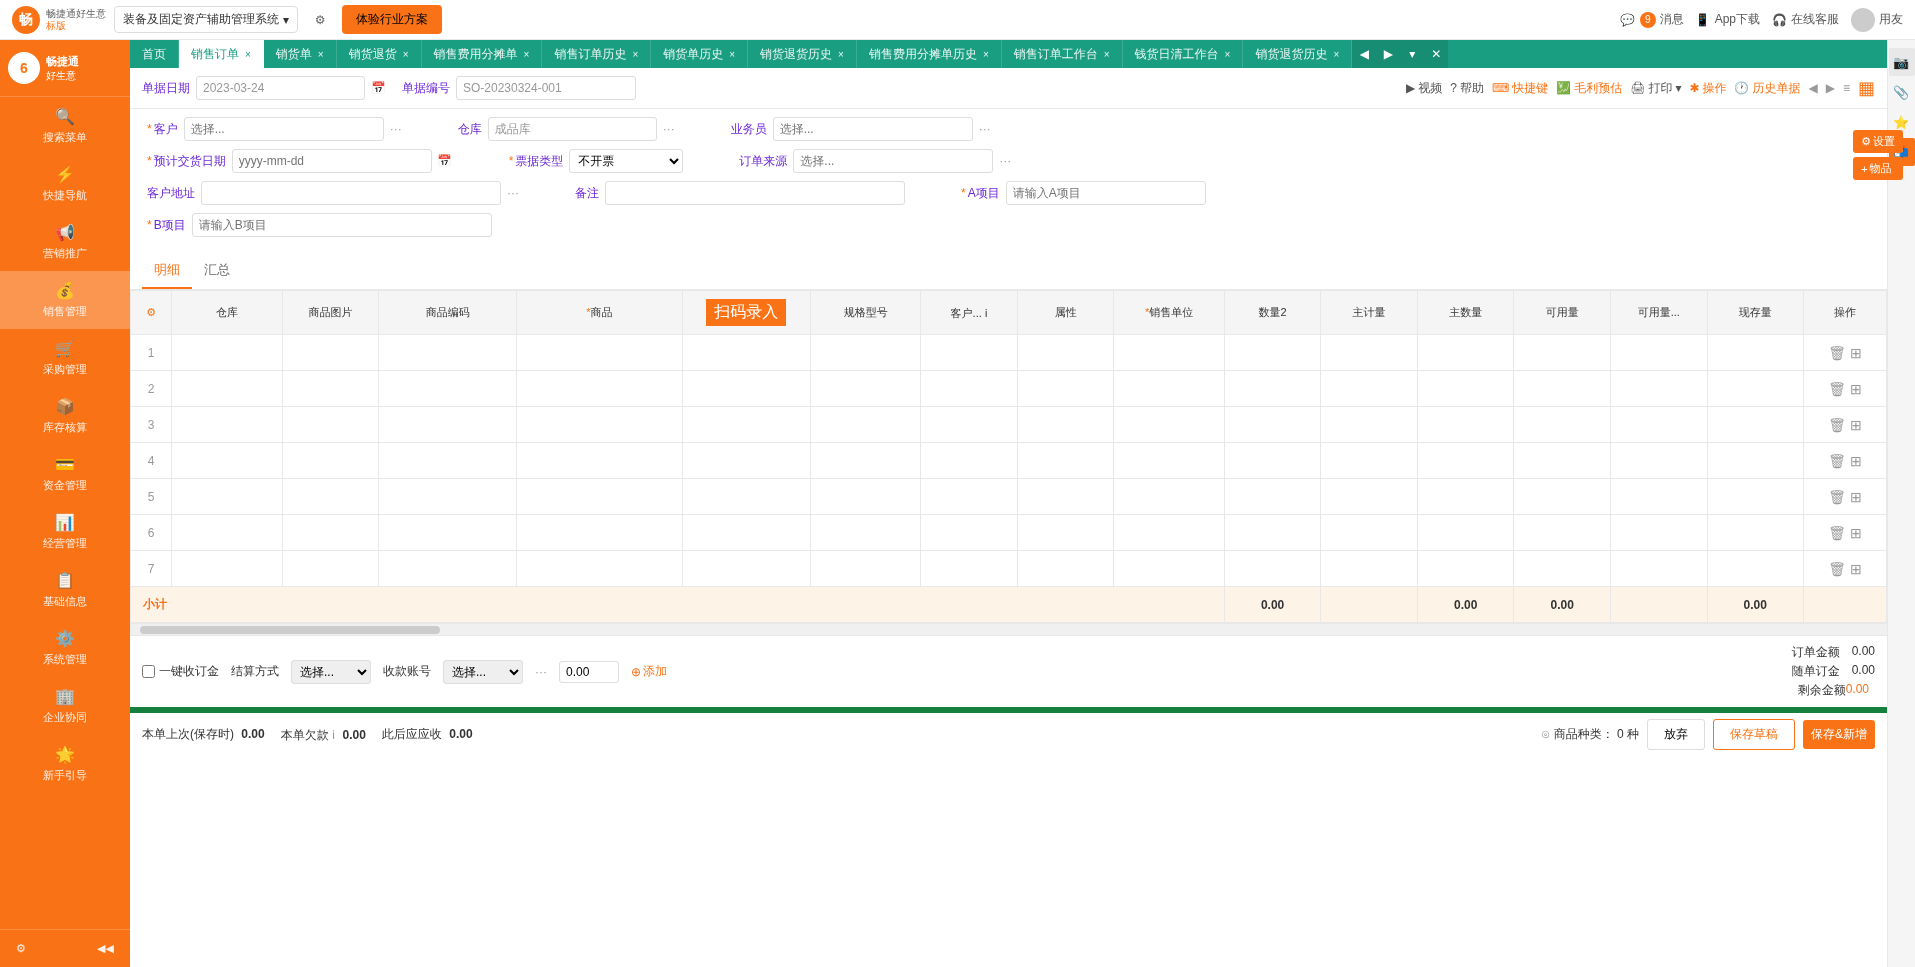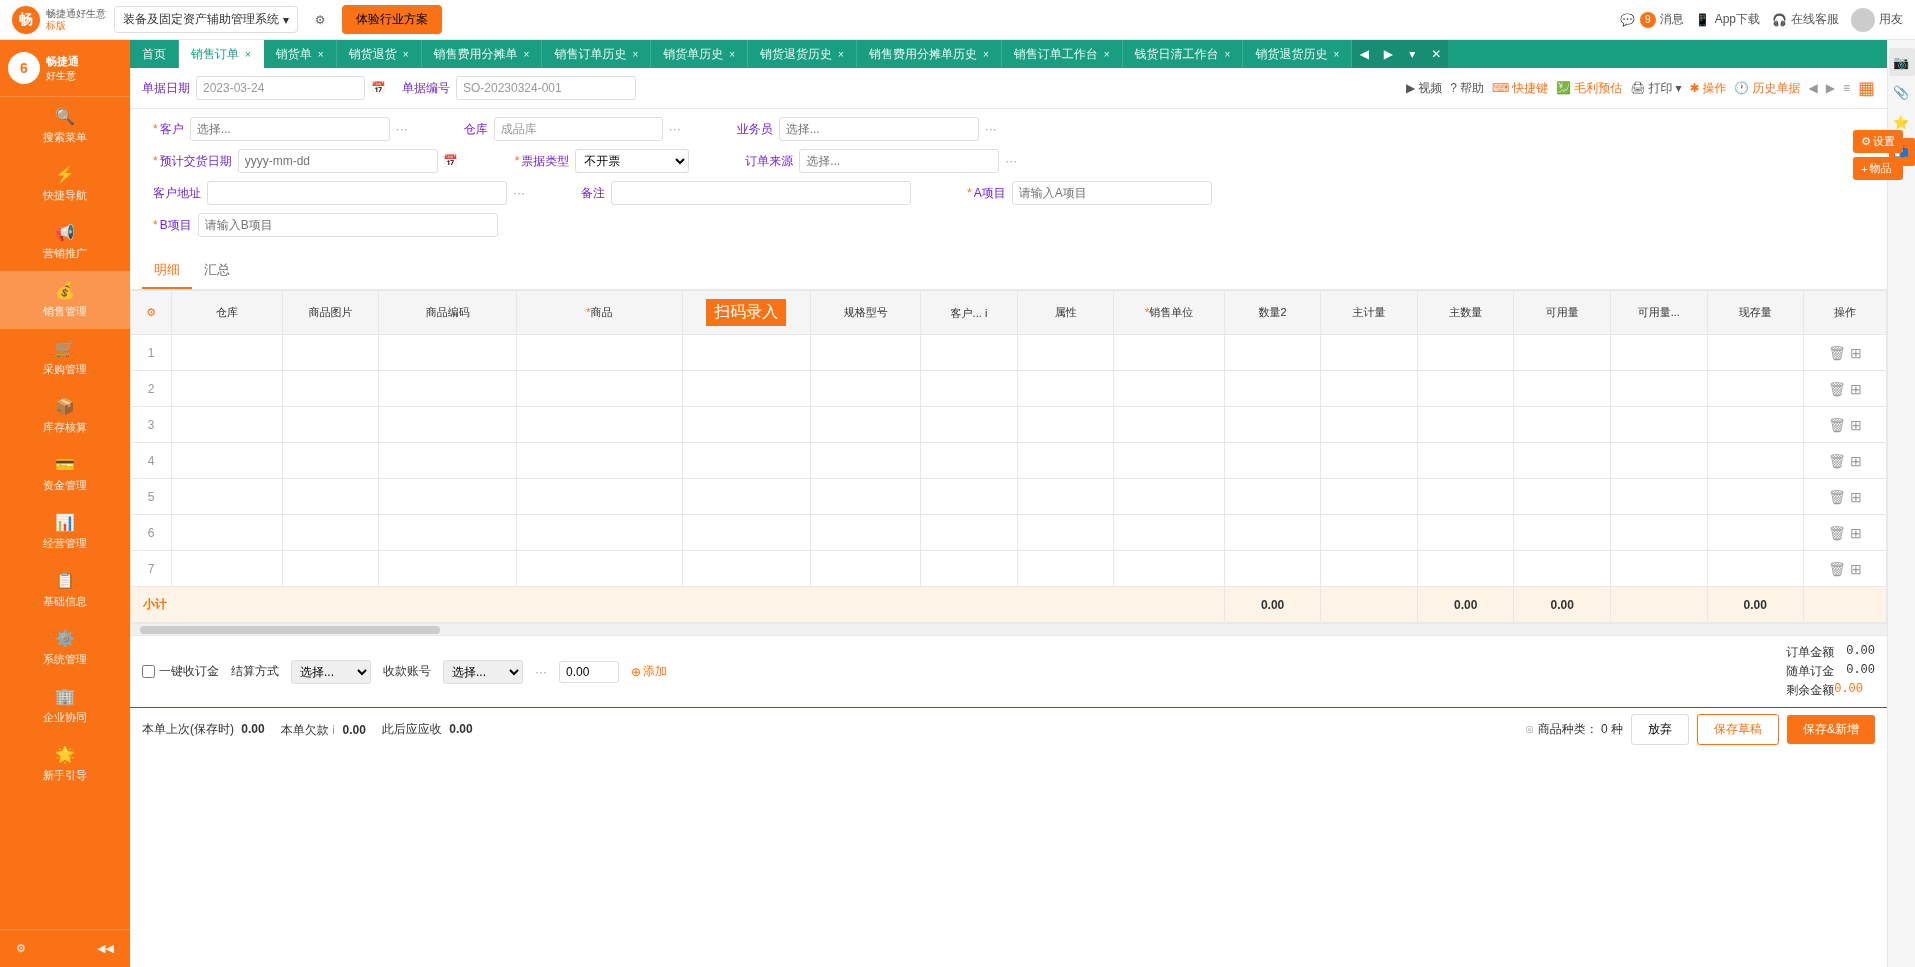--- a/index.html
+++ b/index.html
@@ -35,21 +35,21 @@
     .sidebar-icon { font-size: 16px; }
     .sidebar-bottom { margin-top: auto; border-top: 1px solid rgba(255,255,255,0.2); padding: 8px 0; }
 
     
     .tab { display: flex; align-items: center; padding: 0 12px; height: 36px; color: rgba(255,255,255,0.9); font-size: 12px; cursor: pointer; white-space: nowrap; border-right: 1px solid rgba(255,255,255,0.15); gap: 4px; flex-shrink: 0; }
     .tab.active { background: #fff; color: #1a9e82; }
     .tab-close { font-size: 10px; color: inherit; margin-left: 2px; }
     .tab-nav-btn { width: 24px; height: 36px; display: flex; align-items: center; justify-content: center; cursor: pointer; color: white; background: rgba(0,0,0,0.1); flex-shrink: 0; }
 
     
-    .form-section { padding: 8px 23px; background: #fff; }
+    .form-section { padding: 8px 17px; background: #fff; }
     .form-row { display: flex; align-items: center; margin-bottom: 8px; gap: 16px; }
     .form-field { display: flex; align-items: center; gap: 6px; }
     .form-label { color: #6d28d9; font-size: 12px; white-space: nowrap; }
     .form-label.required::before { content: '*'; color: #f97316; margin-right: 2px; }
     .form-input { border: 1px solid #ddd; border-radius: 3px; padding: 4px 8px; font-size: 12px; min-width: 120px; color: #999; }
     .form-input-wide { min-width: 200px; }
     .form-input-date { min-width: 140px; }
     .form-input-select { min-width: 100px; background: #fff; }
     .form-dots { color: #999; cursor: pointer; }
     .toolbar-btn { display: flex; align-items: center; gap: 3px; cursor: pointer; color: #555; font-size: 12px; }
@@ -70,24 +70,24 @@
     .row-num { color: #999; }
     .action-icons { display: flex; gap: 4px; justify-content: center; }
     .action-icon { cursor: pointer; color: #999; font-size: 14px; }
     .subtotal-row { background: #fdf3e7; }
     .subtotal-label { color: #f97316; font-weight: bold; }
     .subtotal-val { color: #333; font-weight: bold; }
     .checkbox-label { display: flex; align-items: center; gap: 4px; cursor: pointer; }
     .add-btn { color: #f97316; cursor: pointer; display: flex; align-items: center; gap: 2px; }
     .btn-discard { padding: 6px 16px; border: 1px solid #ddd; border-radius: 3px; background: #fff; cursor: pointer; font-size: 12px; }
     .btn-save-draft { padding: 6px 16px; border: 1px solid #f97316; border-radius: 3px; background: #fff; color: #f97316; cursor: pointer; font-size: 12px; }
-    .btn-save-new { padding: 6px 16px; border: none; border-radius: 3px; background: #f97316; color: white; cursor: pointer; font-size: 12px; }
+    .btn-save-new { padding: 6px 8px; border: none; border-radius: 3px; background: #f97316; color: white; cursor: pointer; font-size: 12px; }
 
     
-    .status-bottom { background: #fff; border-top: 1px solid #15803d; padding: 6px 12px; display: flex; align-items: center; font-size: 12px; }
+    .status-bottom { background: #fff; border-top: 6px solid #15803d; padding: 6px 12px; display: flex; align-items: center; font-size: 12px; }
 
     .scrollbar-row { height: 12px; background: #f0f0f0; border-top: 1px solid #e8e8e8; position: relative; }
     .scrollbar-thumb { position: absolute; left: 10px; top: 2px; width: 300px; height: 8px; background: #ccc; border-radius: 4px; }
 
     select { border: 1px solid #ddd; border-radius: 3px; padding: 3px 4px; font-size: 12px; }
     input[type="text"], input[type="date"] { border: 1px solid #ddd; border-radius: 3px; padding: 4px 6px; font-size: 12px; outline: none; }
     input[type="checkbox"] { cursor: pointer; }
   </style>
 </head>
 <body>
@@ -613,21 +613,21 @@
           <select style="min-width:80px;">
             <option>选择...</option>
           </select>
           <span class="form-dots">···</span>
           <input type="text" value="0.00" style="width: 60px; border: 1px solid rgb(221, 221, 221); border-radius: 3px; padding: 3px 6px; font-size: 12px;">
           <div class="add-btn">
             <span style="color:#f97316;">⊕</span>
             <span style="color:#f97316;">添加</span>
           </div>
 
-          <div style="margin-left:auto; display:flex; flex-direction:column; align-items:flex-start; font-size:12px; gap:2px;font-family:Liberation Mono, monospace;">
+          <div style="margin-left:auto; display:flex; flex-direction:column; align-items:center; font-size:12px; gap:2px;">
             <div style="display:flex; gap:12px;">
               <span>订单金额</span>
               <span>0.00</span>
             </div>
             <div style="display:flex; gap:12px;">
               <span>随单订金</span>
               <span>0.00</span>
             </div>
             <div style="display:flex; ">
               <span>剩余金额</span>

